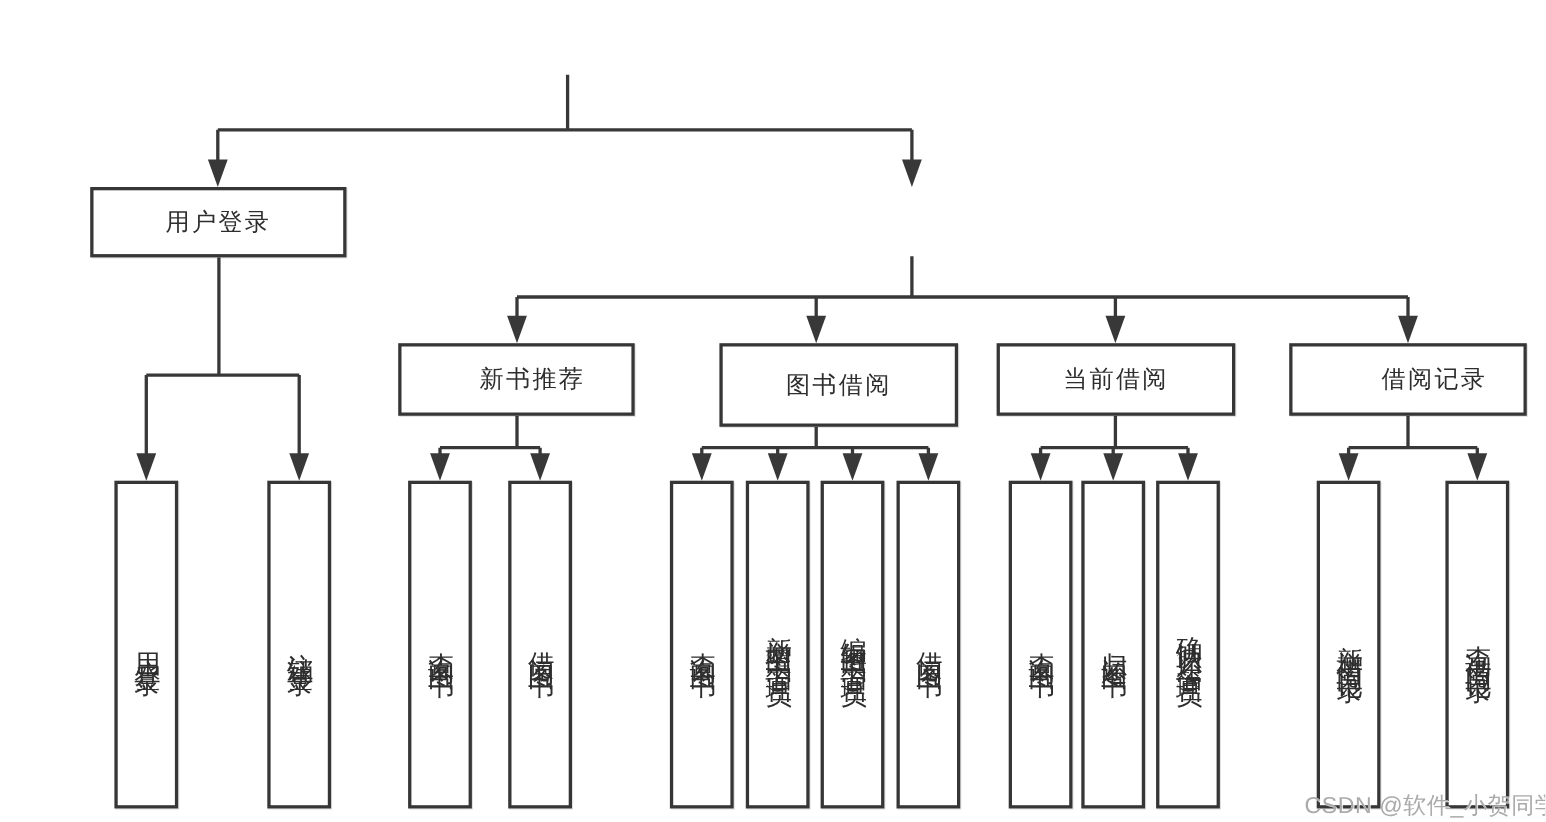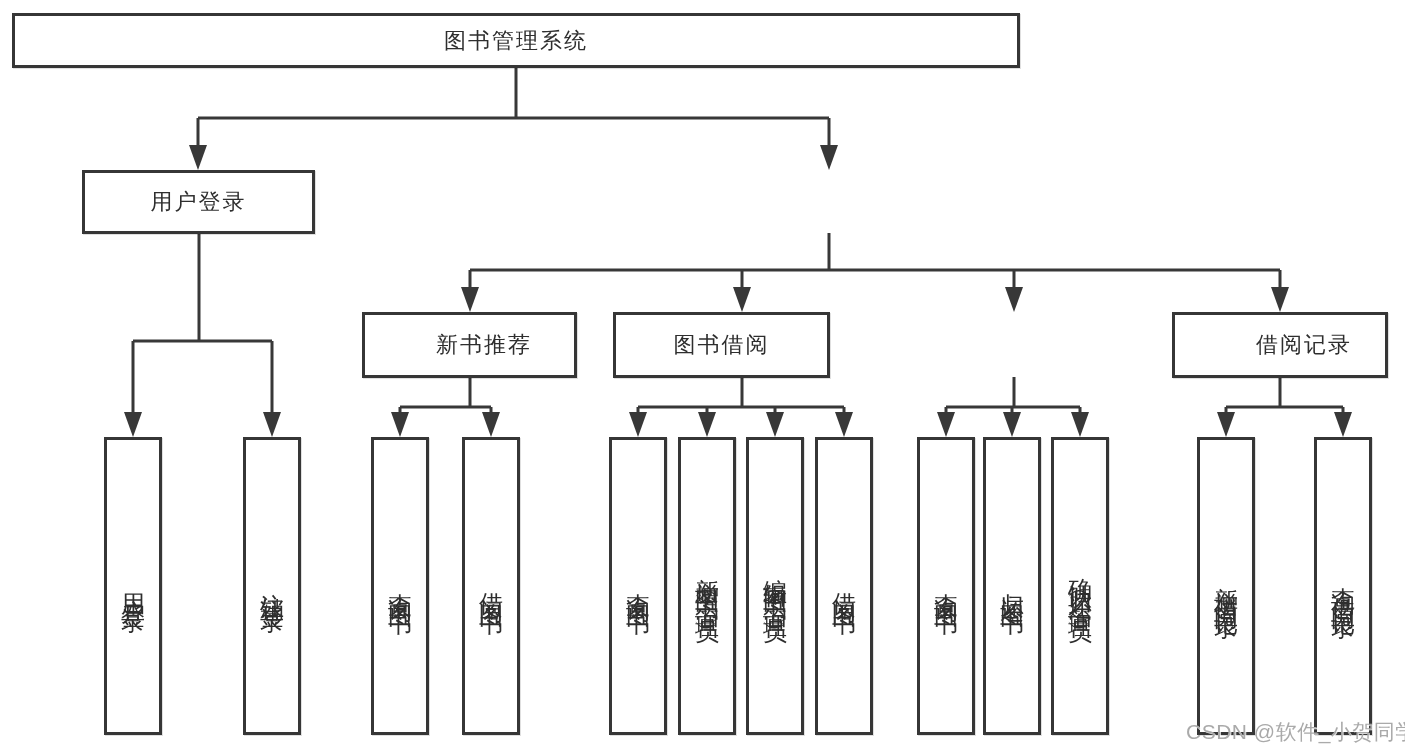--- a/index.html
+++ b/index.html
@@ -88,26 +88,26 @@
       <polygon points="766,412 784,412 775,437"></polygon>
       <polygon points="835,412 853,412 844,437"></polygon>
       <polygon points="937,412 955,412 946,437"></polygon>
       <polygon points="1003,412 1021,412 1012,437"></polygon>
       <polygon points="1071,412 1089,412 1080,437"></polygon>
       <polygon points="1217,412 1235,412 1226,437"></polygon>
       <polygon points="1334,412 1352,412 1343,437"></polygon>
     </g>
   </svg>
 
-  <div class="box hbox" style="left:12px; top:13px; width:1008px; height:55px;">图书管理系统</div>
 
   <div class="box hbox" style="left:82px; top:170px; width:233px; height:64px;">用户登录</div>
 
   <div class="box hbox" style="left:362px; top:312px; width:215px; height:66px;padding-left:29px;">新书推荐</div>
-  <div class="box hbox" style="left:613px; top:312px; width:217px; height:66px;">图书借阅</div>
+  <div class="box hbox" style="left:654px; top:312px; width:217px; height:76px;">图书借阅</div>
+  <div class="box hbox" style="left:906px; top:312px; width:217px; height:66px;">当前借阅</div>
   <div class="box hbox" style="left:1172px; top:312px; width:216px; height:66px;padding-left:48px;">借阅记录</div>
 
   <div class="box vbox" style="left:104px; top:437px; width:58px; height:298px;">用户登录</div>
   <div class="box vbox" style="left:243px; top:437px; width:58px; height:298px;">注销登录</div>
 
   <div class="box vbox" style="left:371px; top:437px; width:58px; height:298px;">查询图书</div>
   <div class="box vbox" style="left:462px; top:437px; width:58px; height:298px;">借阅图书</div>
 
   <div class="box vbox" style="left:609px; top:437px; width:58px; height:298px;">查询图书</div>
   <div class="box vbox" style="left:678px; top:437px; width:58px; height:298px;">新增图书（管理员）</div>

